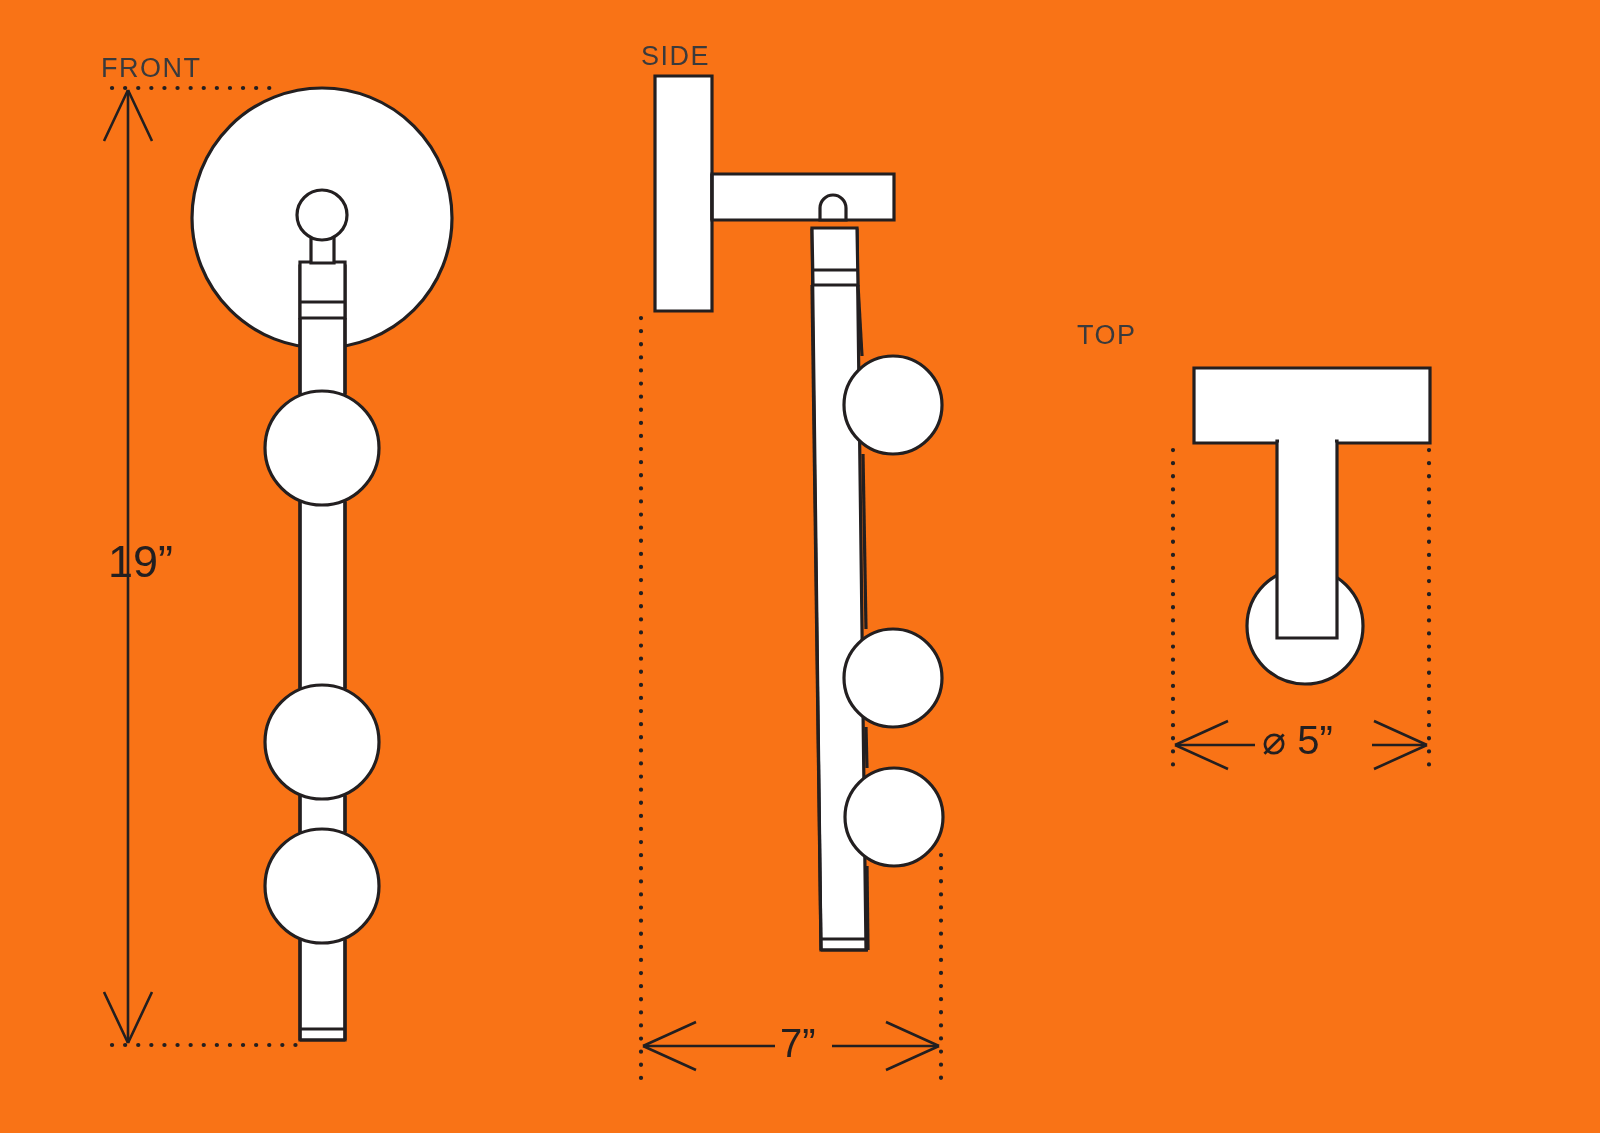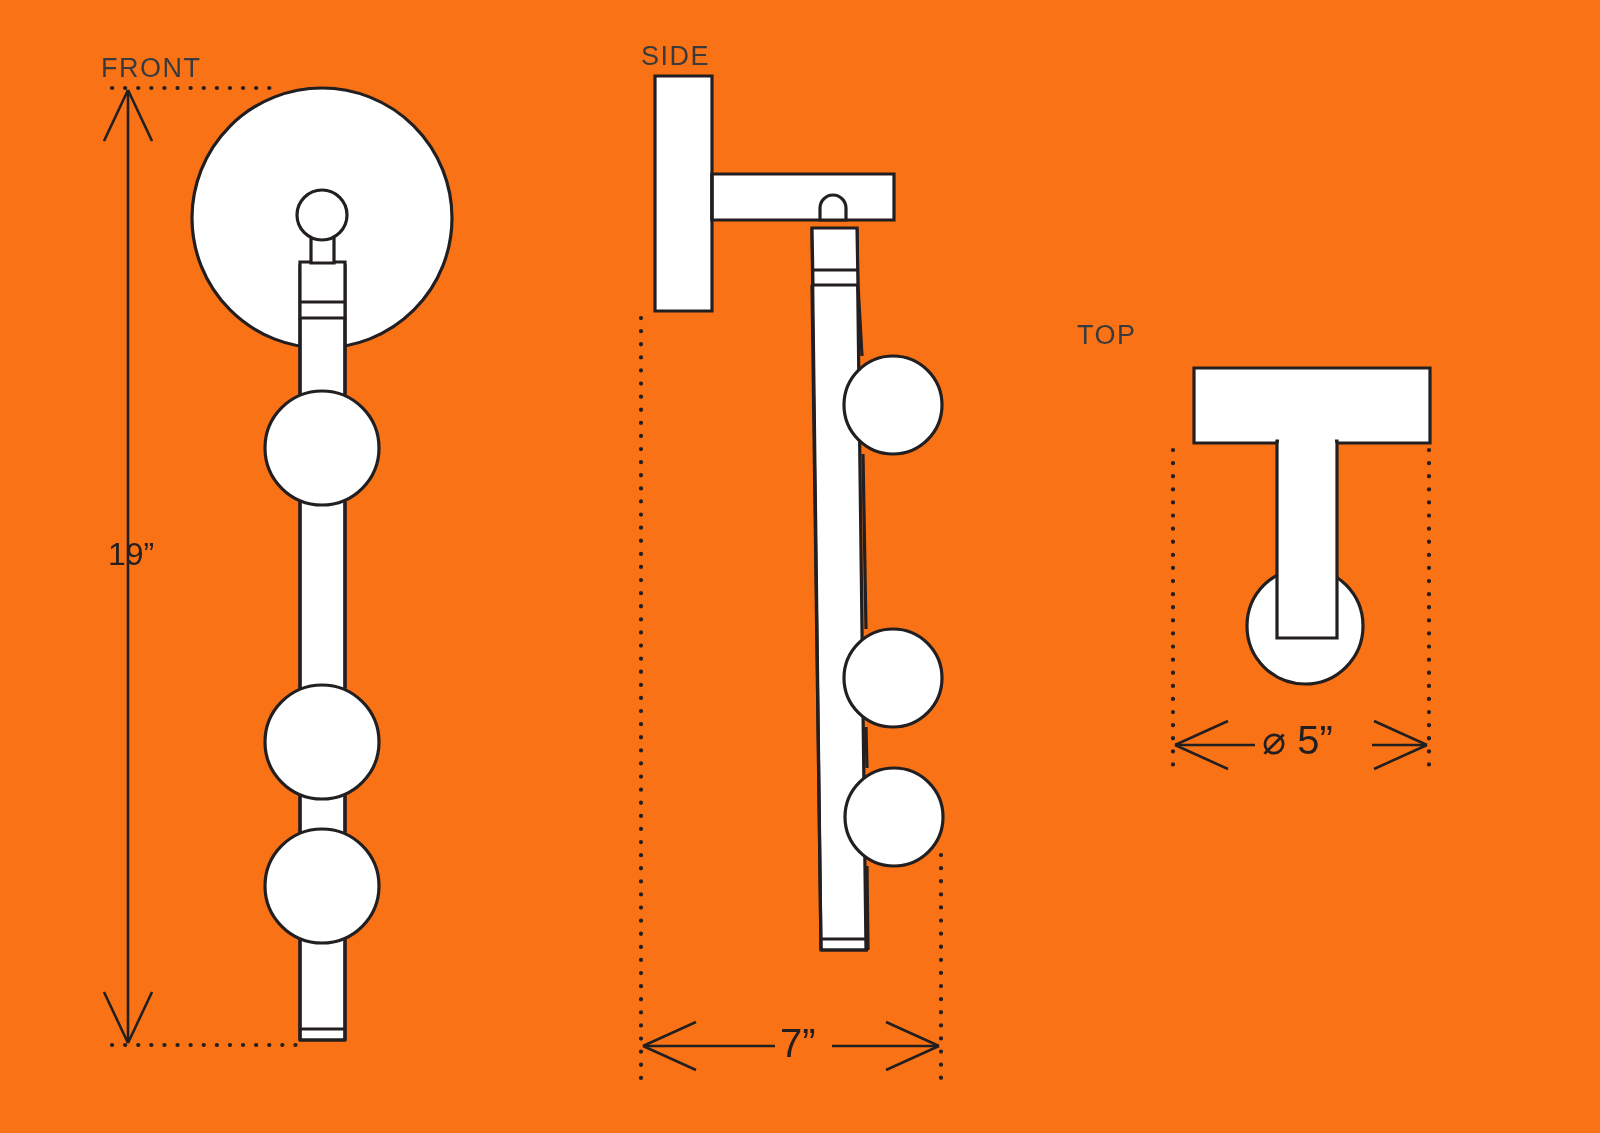--- a/index.html
+++ b/index.html
@@ -40,21 +40,21 @@
     font-family: "Liberation Sans", sans-serif;
     color: #231f20;
     white-space: nowrap;
   }
   #label-front { left: 101px; top: 53px; }
   #label-side  { left: 641px; top: 41px; }
   #label-top   { left: 1077px; top: 320px; }
 
   #dim-19 {
     left: 108px; top: 536px;
-    font-size: 32px;
+    font-size: 45px;
     letter-spacing: 0px;
   }
   #dim-7 {
     left: 780px; top: 1021px;
     font-size: 40px;
   }
   #dim-5 {
     left: 1262px; top: 717px;
     font-size: 40px;
   }

